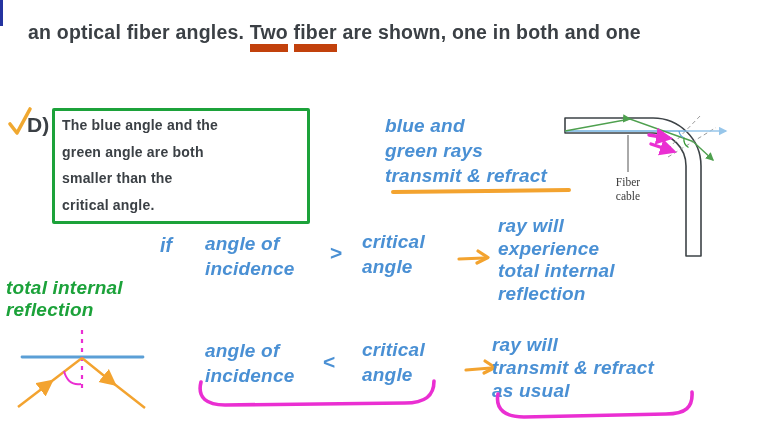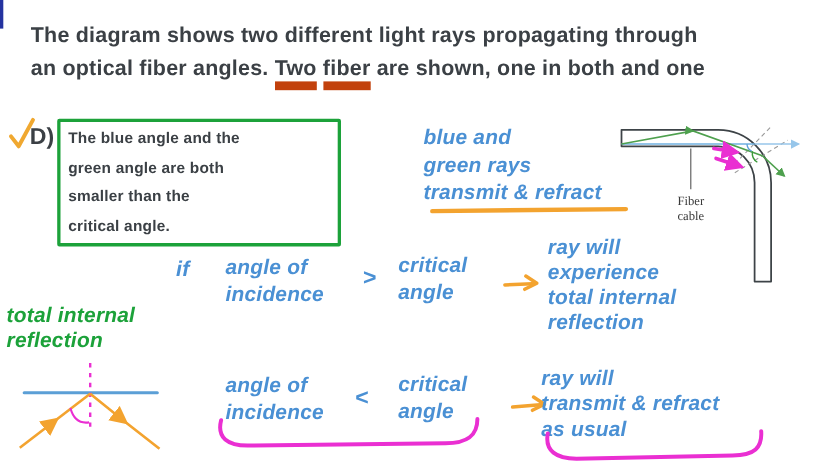--- a/index.html
+++ b/index.html
@@ -42,21 +42,20 @@
   .serif-label{font-family:"Liberation Serif","DejaVu Serif",serif;font-size:11.5px;fill:#3a3a3a;}
 </style>
 </head>
 <body>
 
 <div id="canvas">
 
   <div class="abs" id="corner-mark"></div>
 
   <div class="abs hand" id="question">
-    <div>The diagram shows two different light rays propagating through</div>
     <div>
       <span>an optical fiber angles.</span>
       <span class="orange-ul">Two</span>
       <span class="orange-ul">fiber</span>
       <span>are shown, one in both and one</span>
     </div>
   </div>
 
   <svg class="abs" id="check-icon" width="26" height="32" viewBox="0 0 26 32">
     <path d="M3,18 L10,27 L23,3" fill="none" stroke="#f0a830" stroke-width="3.6" stroke-linecap="round" stroke-linejoin="round"></path>

